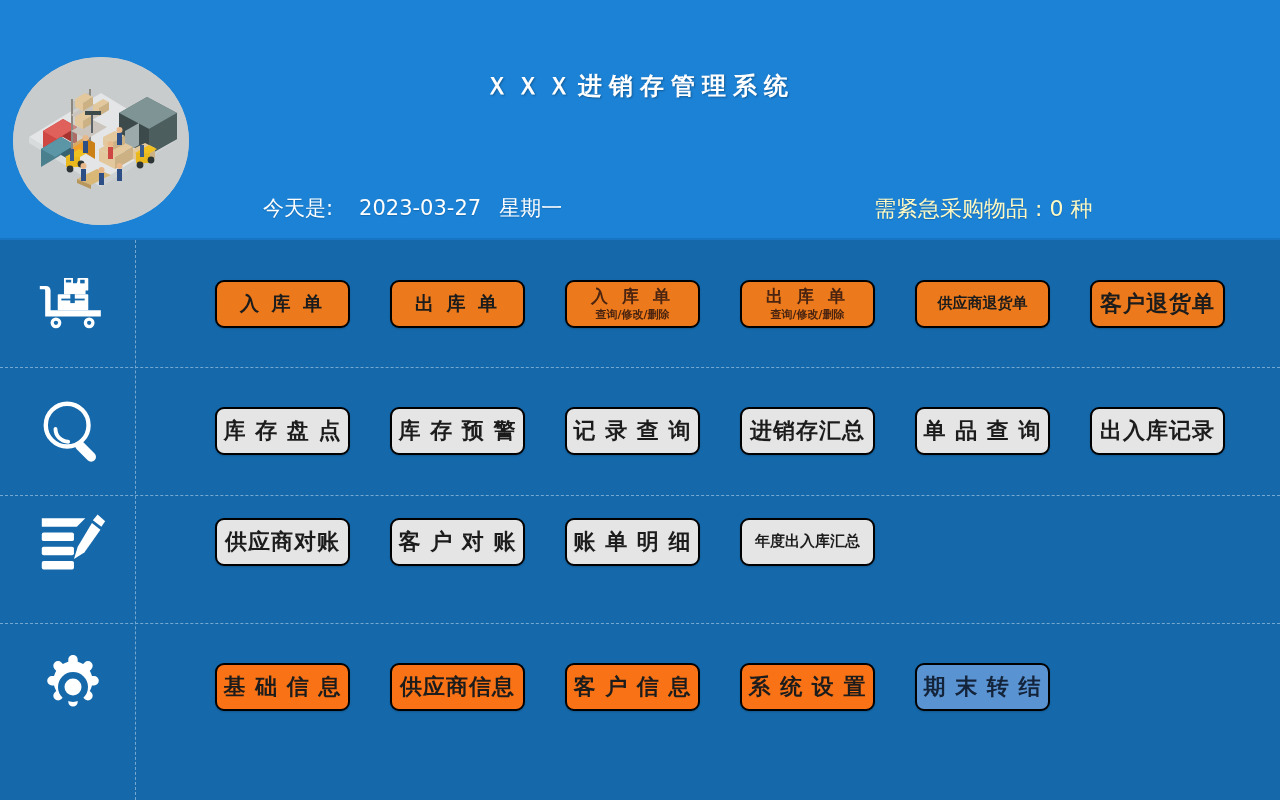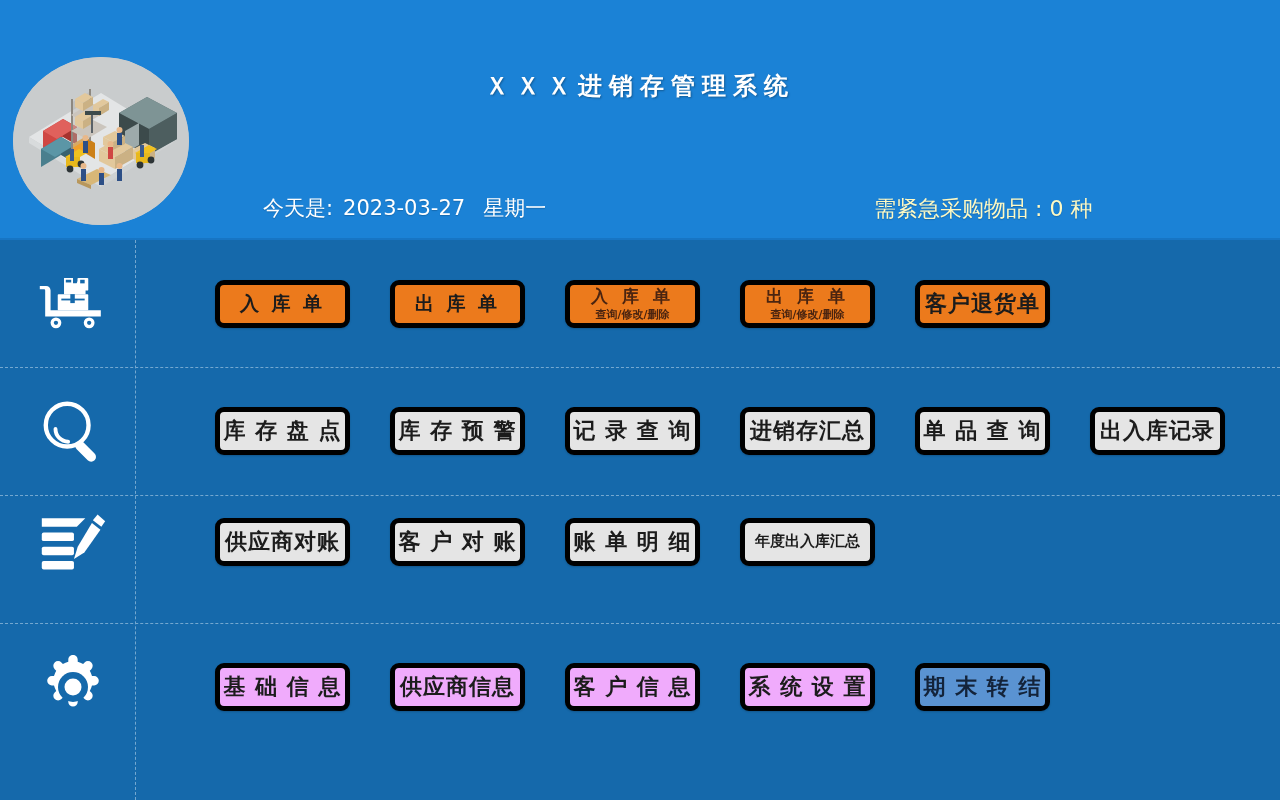--- a/index.html
+++ b/index.html
@@ -37,21 +37,21 @@
     font-weight:bold;
     letter-spacing:7px;
     text-shadow:1px 1px 2px rgba(0,0,0,.30);
     white-space:nowrap;
   }
   .today{
     position:absolute;left:263px;top:194px;
     color:#ffffff;font-size:21px;white-space:nowrap;
     text-shadow:0 1px 1px rgba(0,0,0,.18);
   }
-  .today .date{margin-left:10px;}
+  .today .date{margin-left:26px;}
   .today .week{margin-left:18px;}
   .urgent{
     position:absolute;left:874px;top:194px;
     color:#fef9c3;font-size:22px;white-space:nowrap;
     text-shadow:0 1px 1px rgba(0,0,0,.18);
   }
 
   
   .board{
     position:absolute;left:0;top:240px;width:1280px;height:560px;
@@ -89,38 +89,38 @@
     position:absolute;left:215px;top:0;height:128px;
     display:flex;align-items:center;
   }
 
   .btn{
     box-sizing:border-box;
     height:48px;
     width:135px;
     margin-right:40px;
     border-radius:9px;
-    border:5px solid #000000;
+    border:2px solid #000000;
     display:flex;flex-direction:column;
     align-items:center;justify-content:center;
     font-weight:bold;
     cursor:pointer;
     box-shadow:0 1px 2px rgba(0,0,0,.18);
     line-height:1.05;
     white-space:nowrap;
   }
   .btn .l1{font-size:19px;letter-spacing:3px;}
   .btn .l2{font-size:11px;letter-spacing:0px;margin-top:3px;}
 
   
   .btn.orange{background:#ec7a1c;color:#1c1c1c;}
   .btn.orange.sub .l1{color:#4a2410;font-size:17px;letter-spacing:4px;}
   .btn.orange.sub .l2{color:#4a2410;font-weight:bold;}
   .btn.yellow{background:#e5e5e5;color:#1c1c1c;}
-  .btn.green{background:#f0abfc;color:#1c1c1c;}
+  .btn.green{background:#f97316;color:#1c1c1c;}
   .btn.blue{background:#5a93d2;color:#13233a;}
 
   .btn.tight .l1{letter-spacing:1px;font-size:22px;}
   .btn.tiny .l1{letter-spacing:0px;font-size:15px;}
   .btn.placeholder{visibility:hidden;border:none;box-shadow:none;}
 </style>
 </head>
 <body>
 
 <div id="app">
@@ -266,20 +266,23 @@
           <span class="l1">出 库 单</span>
         </div>
         <div class="btn orange sub">
           <span class="l1">入 库 单</span>
           <span class="l2">查询/修改/删除</span>
         </div>
         <div class="btn orange sub">
           <span class="l1">出 库 单</span>
           <span class="l2">查询/修改/删除</span>
         </div>
+        <div class="btn orange tiny">
+          <span class="l1">供应商退货单</span>
+        </div>
         <div class="btn orange tight">
           <span class="l1">客户退货单</span>
         </div>
       </div>
     </div>
 
     <div class="row r1">
       <div class="row-icon">
         <svg width="72" height="72" viewBox="0 0 72 72" xmlns="http://www.w3.org/2000/svg">
           <circle cx="30" cy="30" r="22" fill="none" stroke="#ffffff" stroke-width="4.5"></circle>

